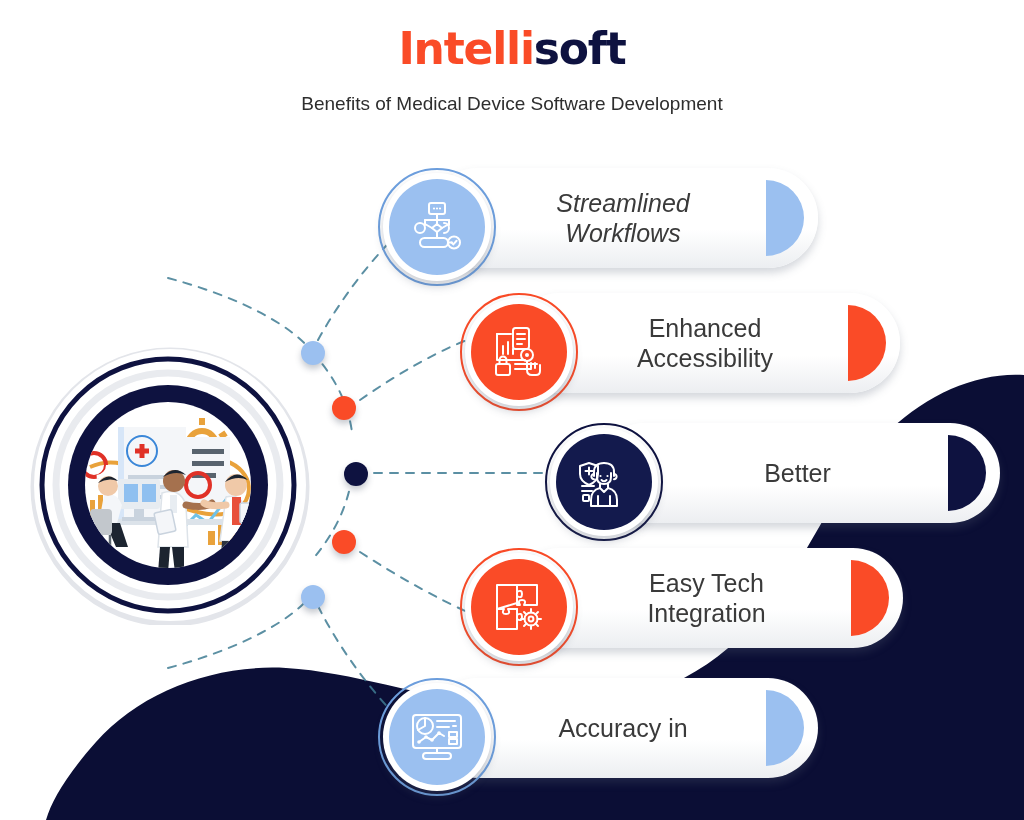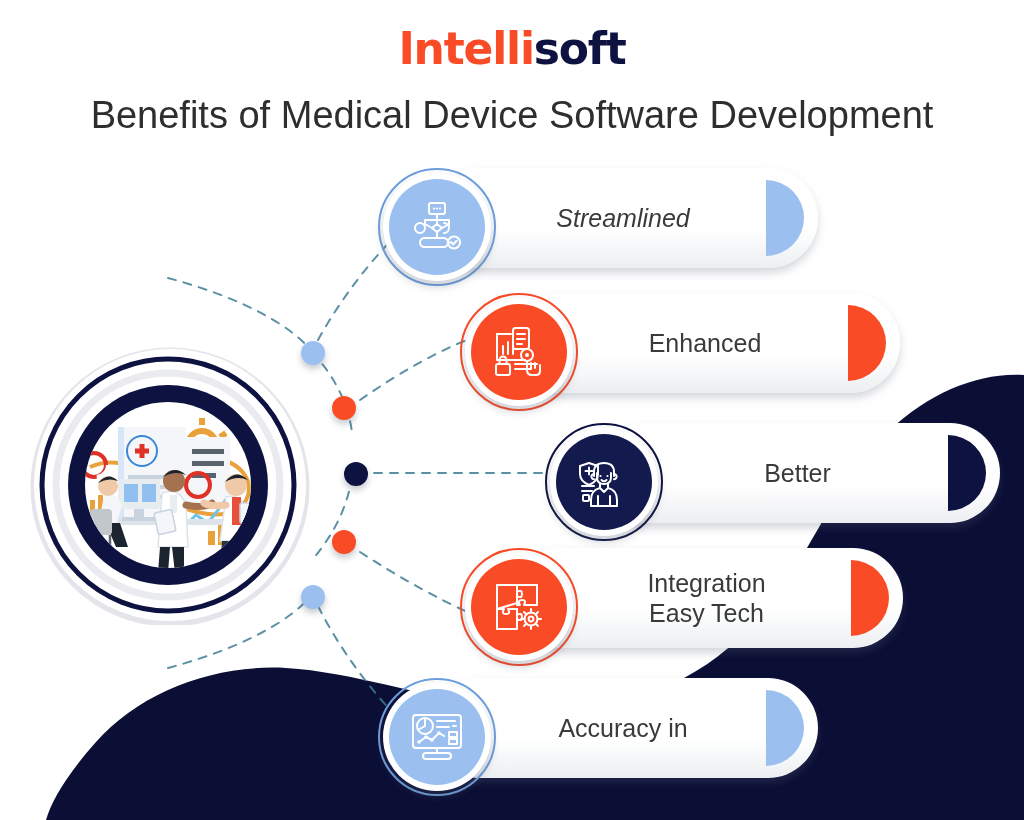--- a/index.html
+++ b/index.html
@@ -19,21 +19,21 @@
   
   .logo{
     position:absolute;left:0;top:27px;width:1024px;text-align:center;
     font-size:44px;font-weight:bold;letter-spacing:-1.2px;line-height:1;
     font-family:"DejaVu Sans","Liberation Sans",sans-serif;
   }
   .logo .a{color:#FA4B27;}
   .logo .b{color:#0E1240;}
   .subtitle{
     position:absolute;left:0;top:93px;width:1024px;text-align:center;
-    font-size:38px;color:#2E2E2E;line-height:1.2;font-weight:400;
+    font-size:19px;color:#2E2E2E;line-height:1.2;font-weight:400;
     font-family:"Liberation Sans",sans-serif;
   }
 
   
   #connectors{position:absolute;left:0;top:0;width:1024px;height:820px;}
 
   
   #hero{position:absolute;left:30px;top:345px;width:280px;height:280px;}
 
   
@@ -217,20 +217,21 @@
       </g>
     </g>
   </svg>
 
   <div class="card" style="left:378px;top:168px;">
     <div class="pill" style="left:50px;width:390px;">
       <div class="cap" style="right:14px;background:#9BC0F0;"></div>
     </div>
     <div class="pill-label" style="left:120px;width:250px;font-style:italic;">
       <span>Streamlined</span>
+      <span>Workflows</span>
     </div>
     <div class="badge" style="left:0px;">
       <div class="ring-out" style="border-color:#6D9FDE;"></div>
       <div class="ring-white"></div>
       <div class="disc" style="background:#9BC0F0;">
         <svg width="56" height="56" viewBox="0 0 56 56" fill="none" stroke="#ffffff" stroke-width="2" stroke-linecap="round" stroke-linejoin="round">
           <rect x="20" y="4" width="16" height="11" rx="2"></rect>
           <circle cx="25" cy="9.5" r="1.1" fill="#fff" stroke="none"></circle>
           <circle cx="28" cy="9.5" r="1.1" fill="#fff" stroke="none"></circle>
           <circle cx="31" cy="9.5" r="1.1" fill="#fff" stroke="none"></circle>
@@ -250,20 +251,21 @@
       </div>
     </div>
   </div>
 
   <div class="card" style="left:460px;top:293px;">
     <div class="pill" style="left:50px;width:390px;">
       <div class="cap" style="right:14px;background:#FA4B27;"></div>
     </div>
     <div class="pill-label" style="left:120px;width:250px;">
       <span>Enhanced</span>
+      <span>Accessibility</span>
     </div>
     <div class="badge" style="left:0px;">
       <div class="ring-out" style="border-color:#FA4B27;"></div>
       <div class="ring-white"></div>
       <div class="disc" style="background:#FA4B27;">
         <svg width="56" height="56" viewBox="0 0 56 56" fill="none" stroke="#ffffff" stroke-width="2" stroke-linecap="round" stroke-linejoin="round">
           <path d="M6,10 L6,36 L34,36"></path>
           <path d="M6,10 L20,10"></path>
           <rect x="22" y="4" width="16" height="21" rx="2.5"></rect>
           <path d="M26,10 L34,10 M26,15 L34,15 M26,20 L31,20"></path>
@@ -309,22 +311,22 @@
         </svg>
       </div>
     </div>
   </div>
 
   <div class="card" style="left:460px;top:548px;">
     <div class="pill" style="left:50px;width:393px;">
       <div class="cap" style="right:14px;background:#FA4B27;"></div>
     </div>
     <div class="pill-label" style="left:120px;width:253px;">
+      <span>Easy Tech</span>
       <span>Integration</span>
-      <span>Easy Tech</span>
     </div>
     <div class="badge" style="left:0px;">
       <div class="ring-out" style="border-color:#FA4B27;"></div>
       <div class="ring-white"></div>
       <div class="disc" style="background:#FA4B27;">
         <svg width="56" height="56" viewBox="0 0 56 56" fill="none" stroke="#ffffff" stroke-width="2" stroke-linecap="round" stroke-linejoin="round">
           <path d="M6,6 L26,6 L26,13 q5,-3 5,2 q0,5 -5,2 l0,7 L6,30 Z"></path>
           <path d="M26,6 L46,6 L46,26 L33,26 q3,-5 -2,-5 q-5,0 -2,5 L26,26 Z"></path>
           <path d="M6,30 L13,30 q-3,5 2,5 q5,0 2,-5 l9,0 l0,20 L6,50 Z"></path>
           <path d="M26,30 L26,36 q5,-3 5,2 q0,5 -5,2 l0,4"></path>

